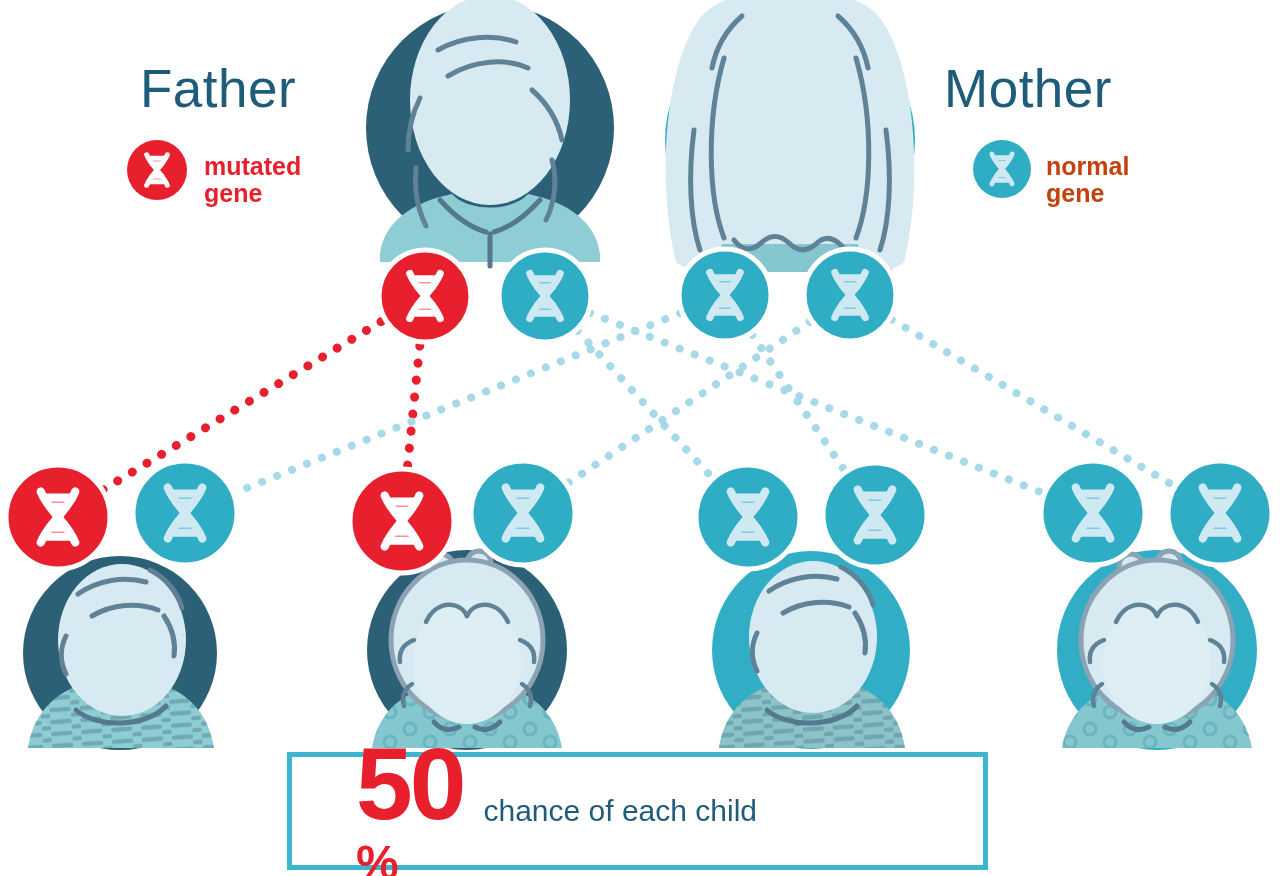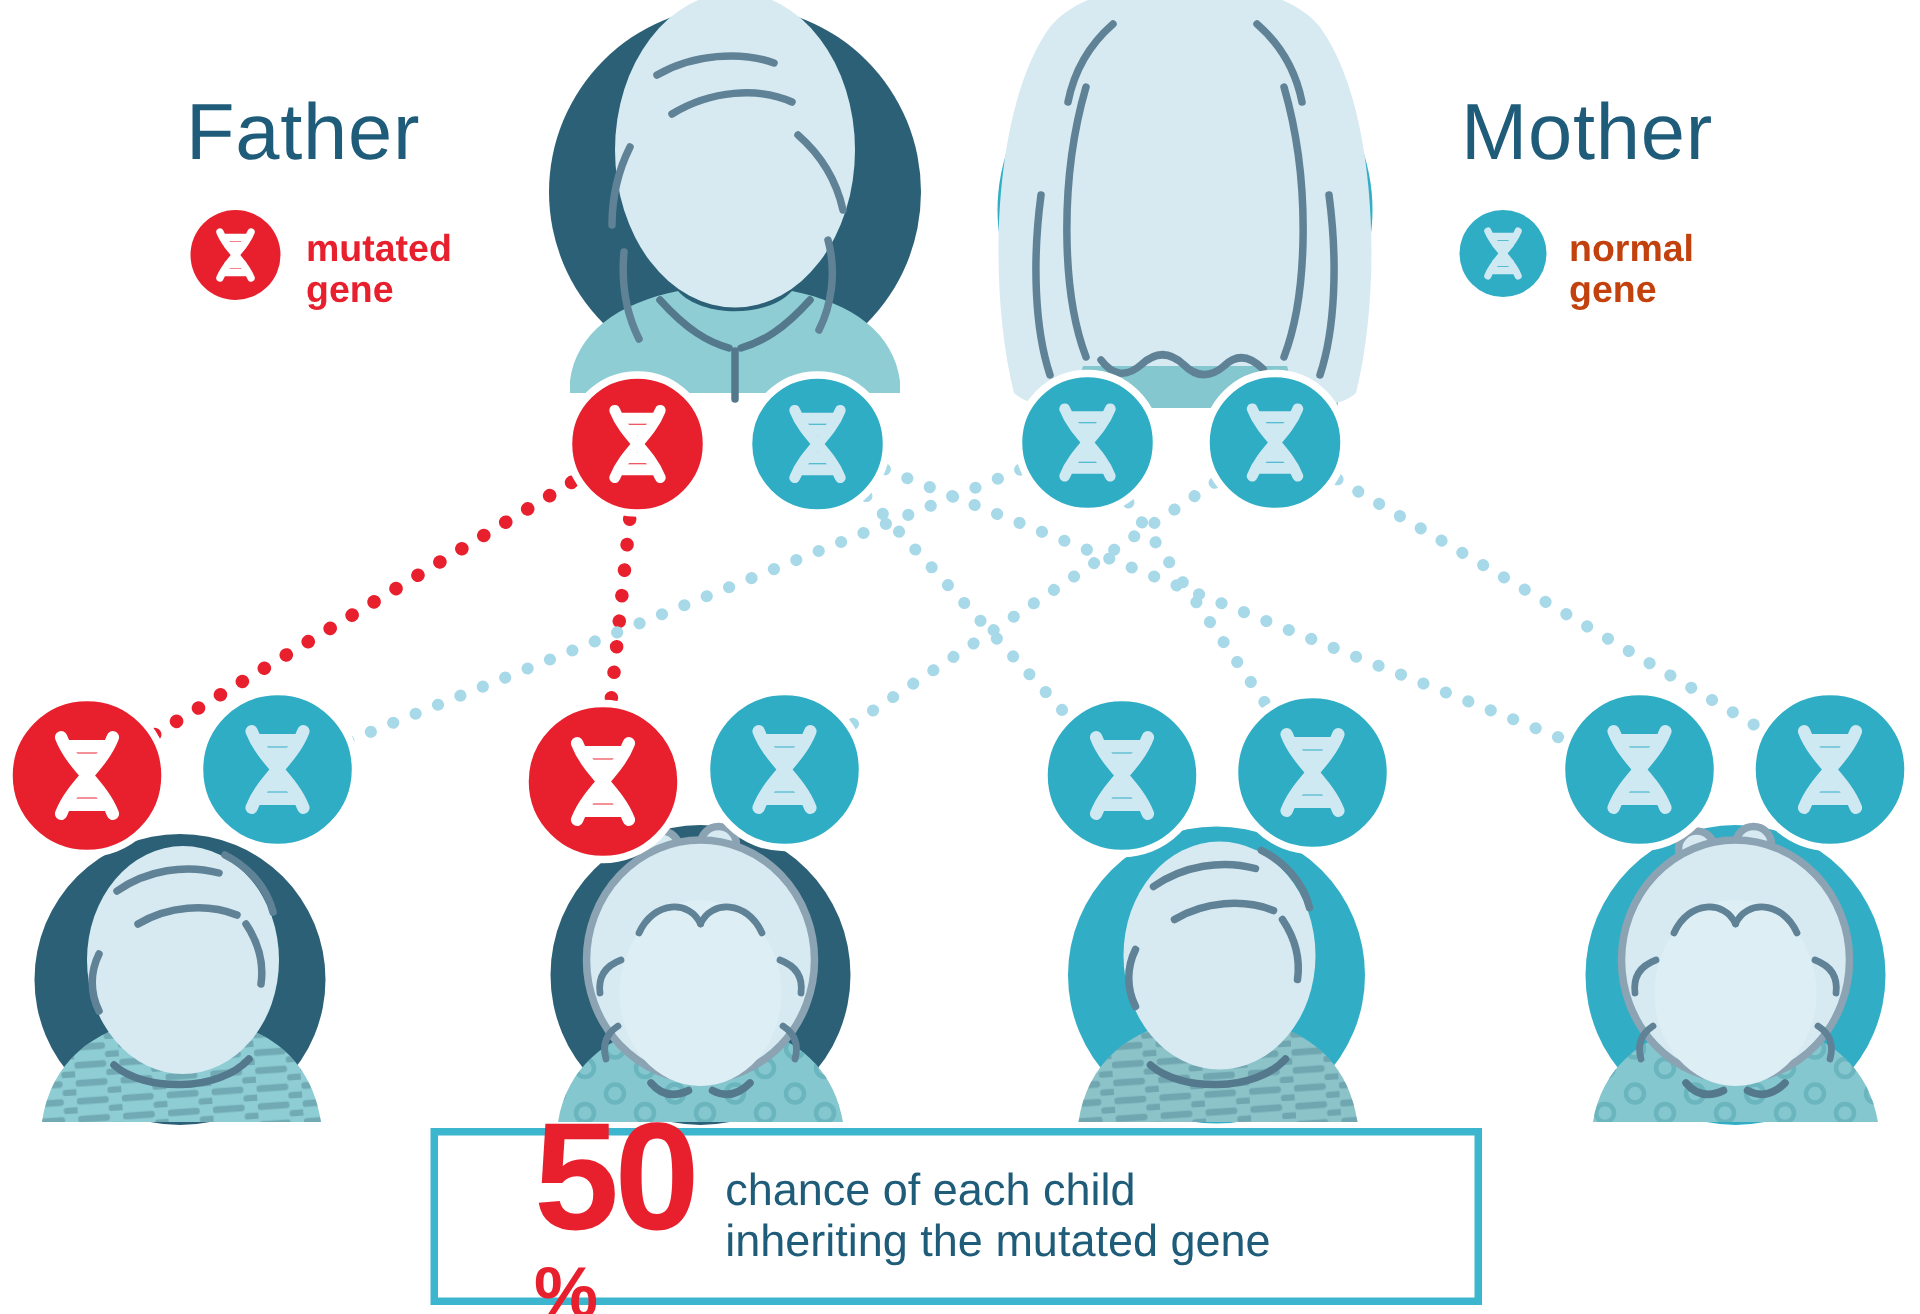--- a/index.html
+++ b/index.html
@@ -1,22 +1,22 @@
 <!DOCTYPE html>
 <html><head>
 <meta charset="utf-8">
 <style>
   html,body{margin:0;padding:0;background:#ffffff;}
   .stage{
     position:relative;width:1280px;height:876px;background:#ffffff;overflow:hidden;
     font-family:"Liberation Sans", sans-serif;
   }
-  .title{position:absolute;font-size:53px;font-weight:500;color:#1f5c7a;letter-spacing:0.5px;}
+  .title{position:absolute;font-size:53px;font-weight:500;color:#1f5c7a;letter-spacing:0.5px;margin-left:16px;}
   .title.father{left:124px;top:58px;}
-  .title.mother{left:974px;top:58px;}
+  .title.mother{left:928px;top:58px;}
   .legend-text{position:absolute;font-size:25px;font-weight:bold;line-height:27px;margin-top:13px;}
   .legend-text.mutated{left:204px;top:140px;color:#e8202e;}
   .legend-text.normal{left:1046px;top:140px;color:#c2410c;}
   svg.canvas{position:absolute;left:0;top:0;}
   .footer-box{
     position:absolute;left:287px;top:752px;width:701px;height:118px;
     background:#ffffff;border:5px solid #3cb6ce;box-sizing:border-box;
     display:flex;align-items:center;padding-left:62px;
   }
   .pct-wrap{display:flex;align-items:baseline;flex-direction:column;}
@@ -242,17 +242,16 @@
     <div>gene</div>
   </div>
 
   <div class="footer-box">
     <div class="pct-wrap">
       <span class="pct">50</span>
       <span class="pct-sign">%</span>
     </div>
     <div class="footer-lines">
       <div>chance of each child</div>
-      <div>inheriting the mutated gene</div>
     </div>
   </div>
 
 </div>
 
 </body></html>

